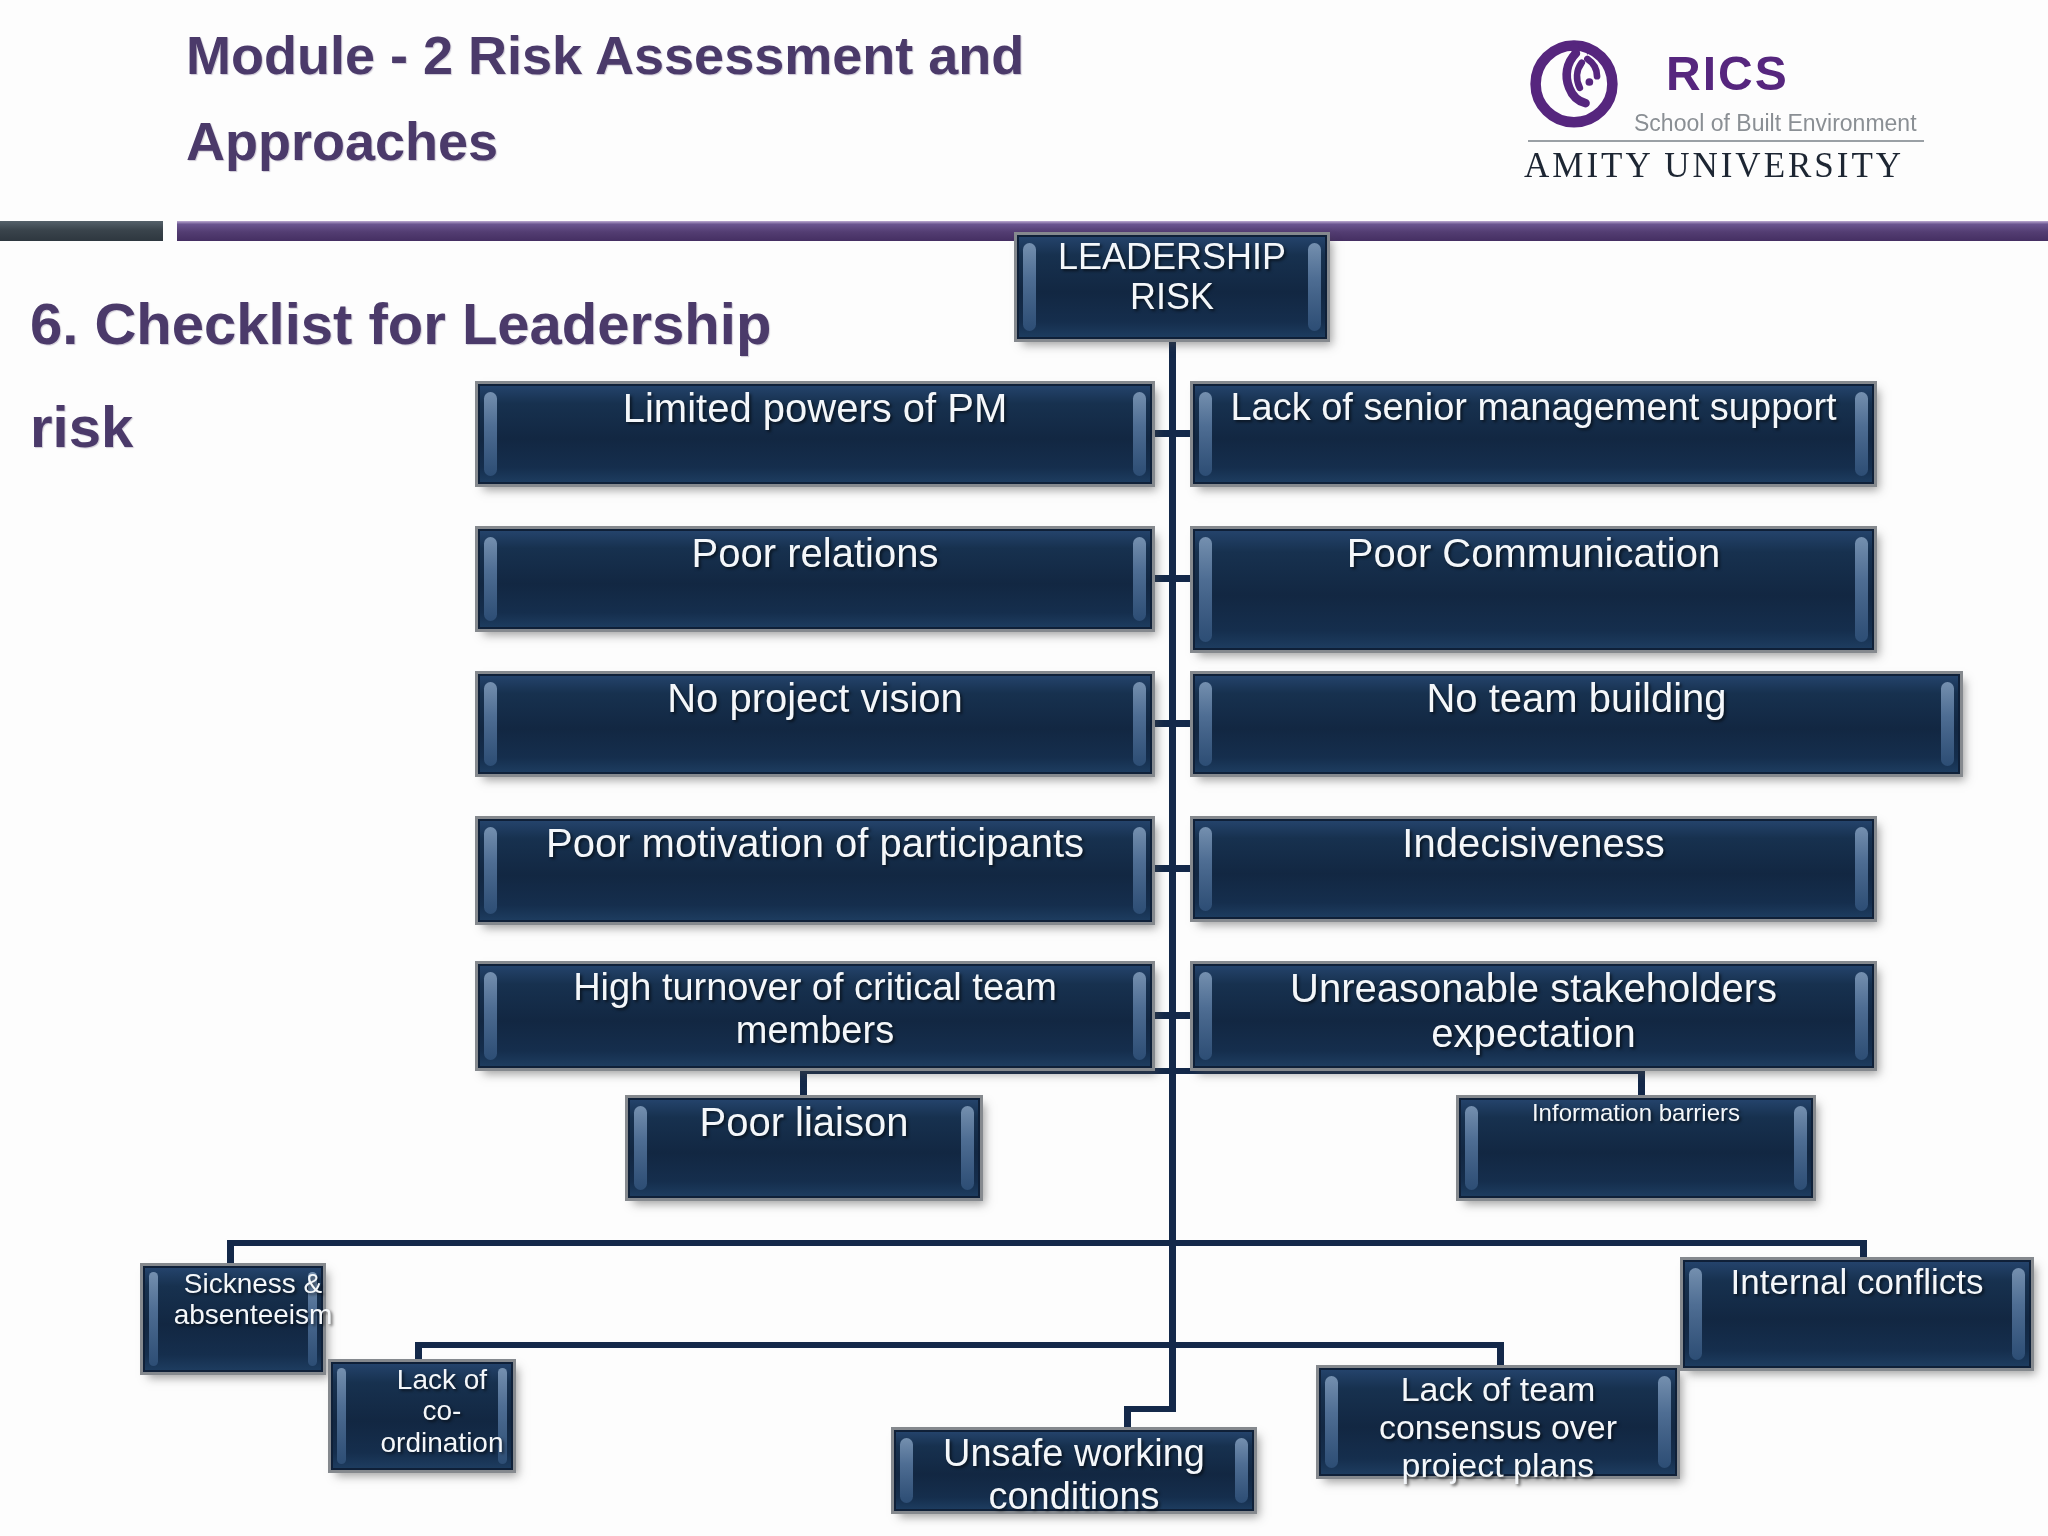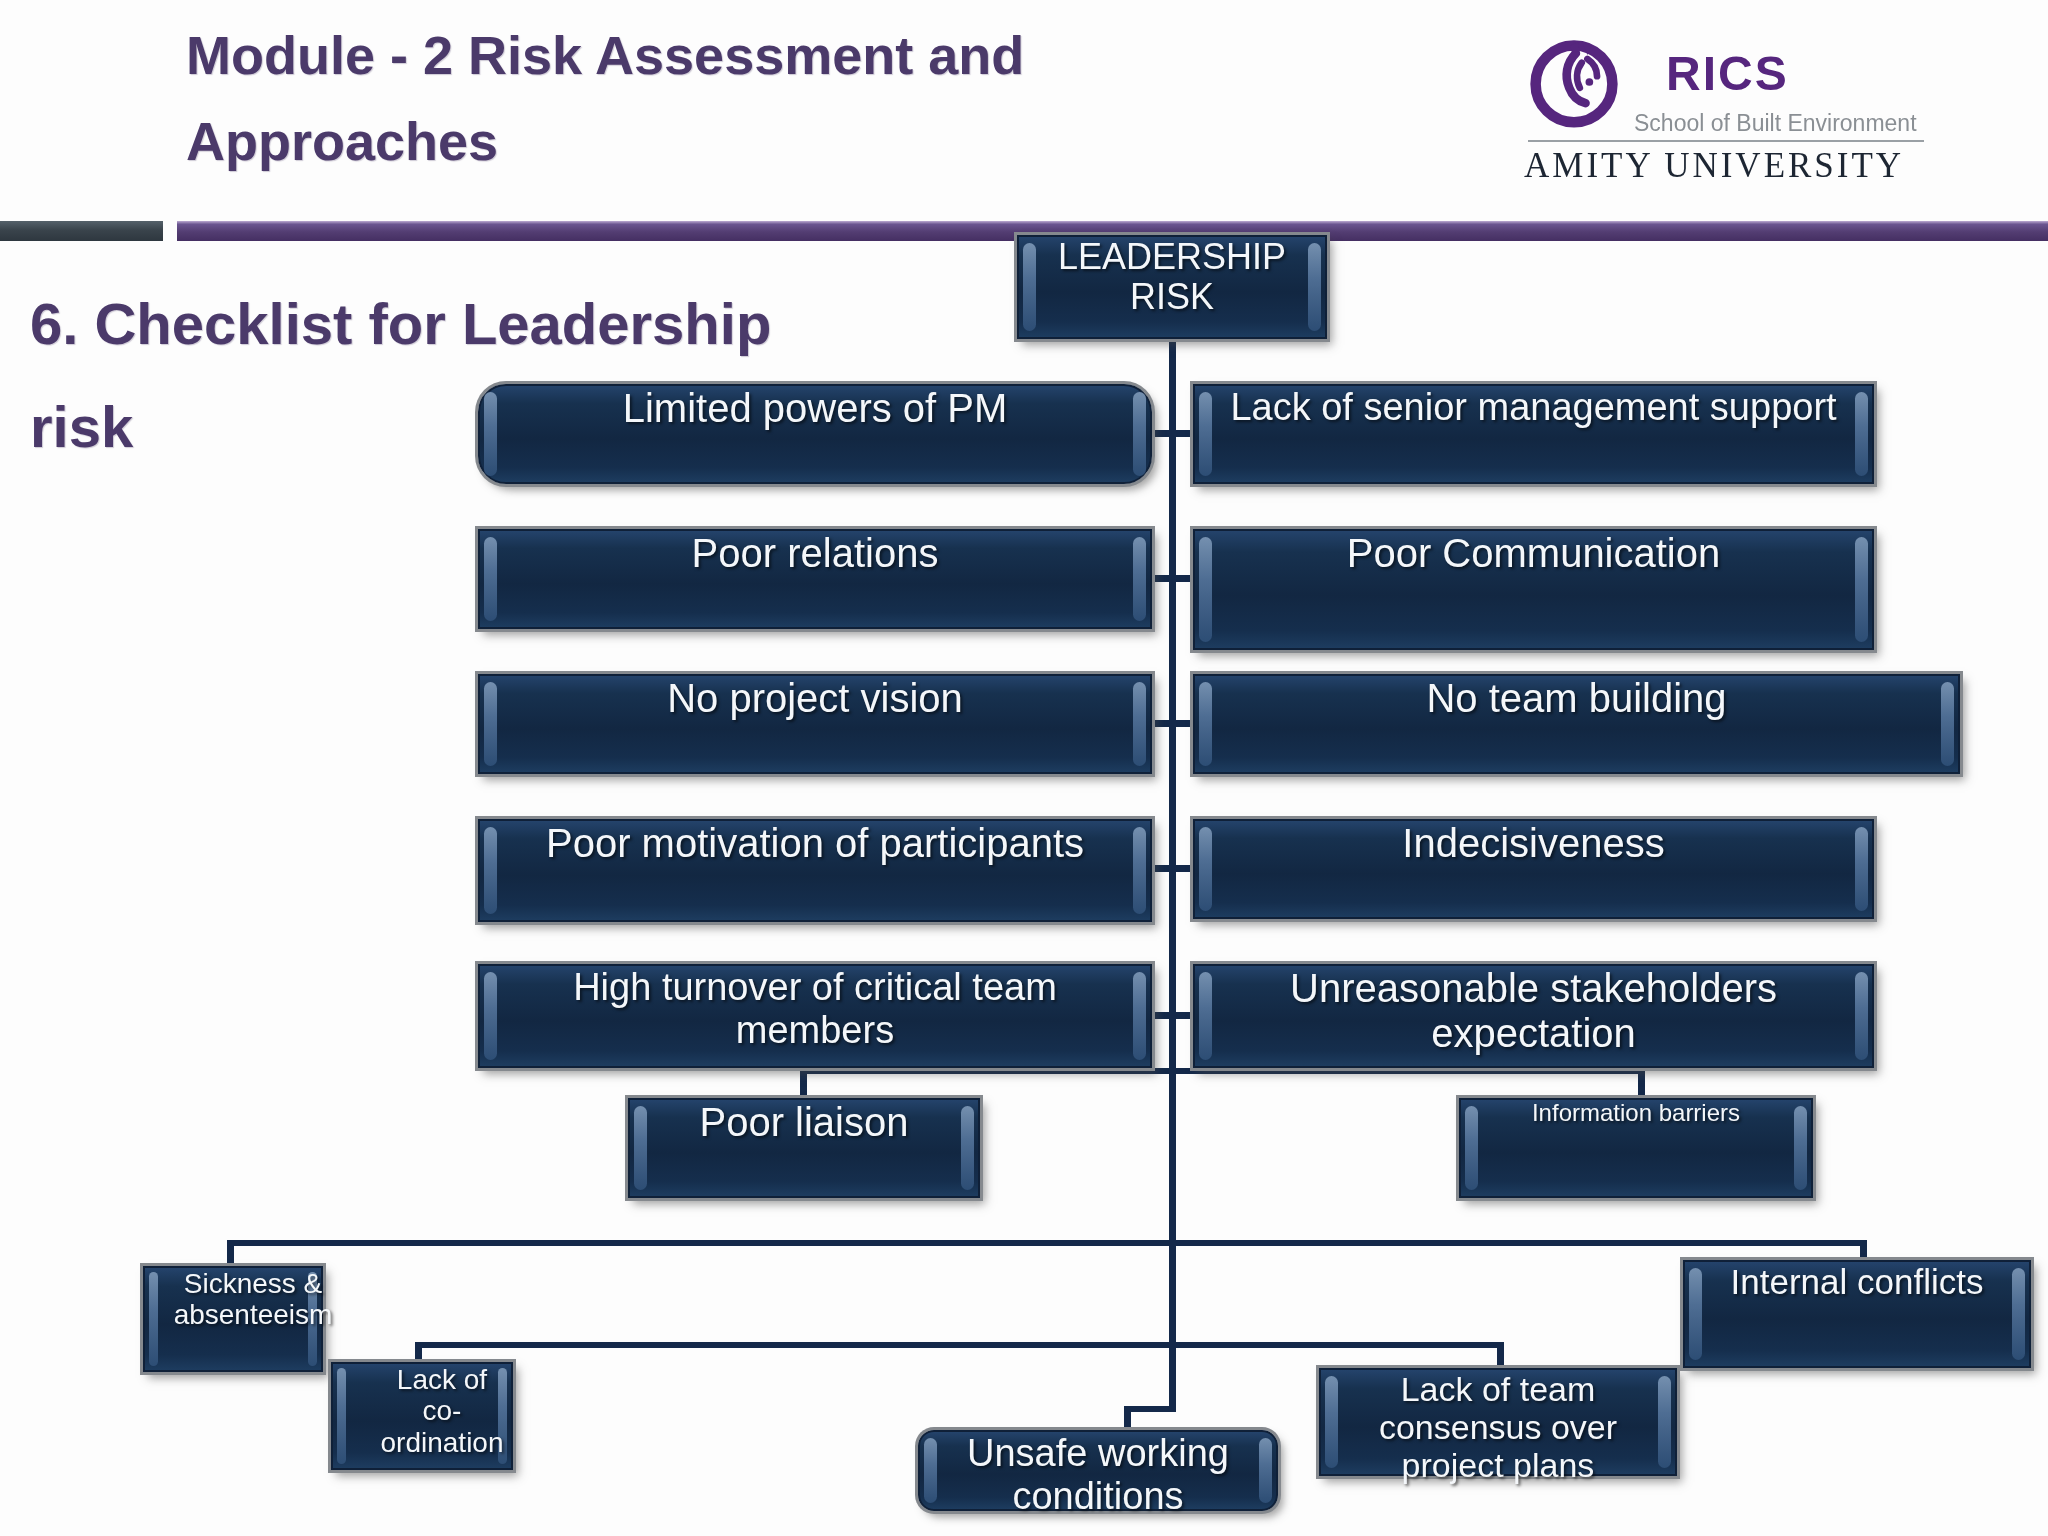--- a/index.html
+++ b/index.html
@@ -108,21 +108,21 @@
     <div class="conn" style="left:415px;top:1342px;width:7px;height:26px;"></div>
     <div class="conn" style="left:1497px;top:1342px;width:7px;height:30px;"></div>
     <div class="conn" style="left:1124px;top:1406px;width:52px;height:6px;"></div>
     <div class="conn" style="left:1124px;top:1406px;width:7px;height:28px;"></div>
 
     <div class="nbox fs36" style="left:1017px;top:235px;width:310px;height:104px;">
       <span>LEADERSHIP
 RISK</span>
     </div>
 
-    <div class="nbox" style="left:478px;top:384px;width:674px;height:100px;border-radius:28px;">
+    <div class="nbox" style="left:478px;top:384px;width:674px;height:100px;">
       <span>Limited powers of PM</span>
     </div>
     <div class="nbox" style="left:478px;top:529px;width:674px;height:100px;">
       <span>Poor relations</span>
     </div>
     <div class="nbox" style="left:478px;top:674px;width:674px;height:100px;">
       <span>No project vision</span>
     </div>
     <div class="nbox" style="left:478px;top:819px;width:674px;height:103px;">
       <span>Poor motivation of participants</span>
@@ -157,21 +157,21 @@
     </div>
 
     <div class="nbox small fs28" style="left:143px;top:1266px;width:180px;height:106px;">
       <span>Sickness &amp;
 absenteeism</span>
     </div>
     <div class="nbox small fs28" style="left:331px;top:1362px;width:182px;height:108px;">
       <span>Lack of co-
 ordination</span>
     </div>
-    <div class="nbox fs38" style="left:918px;top:1430px;width:360px;height:81px;border-radius:16px;">
+    <div class="nbox fs38" style="left:894px;top:1430px;width:360px;height:81px;">
       <span>Unsafe working
 conditions</span>
     </div>
     <div class="nbox fs34" style="left:1319px;top:1368px;width:358px;height:108px;">
       <span>Lack of team
 consensus over
 project plans</span>
     </div>
     <div class="nbox fs35" style="left:1683px;top:1260px;width:348px;height:108px;">
       <span>Internal conflicts</span>

